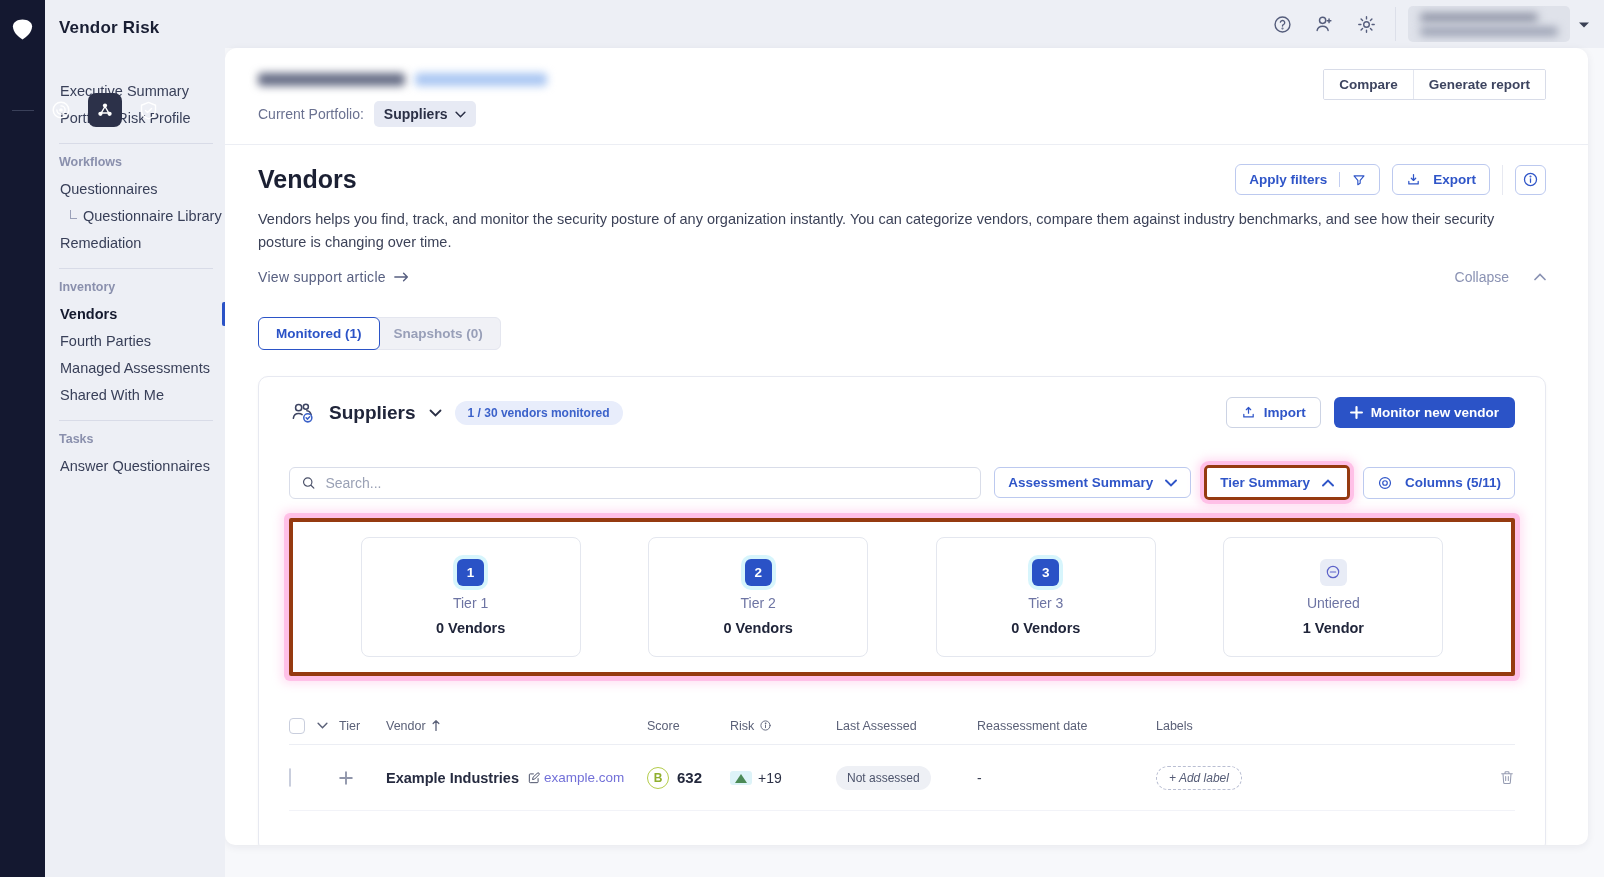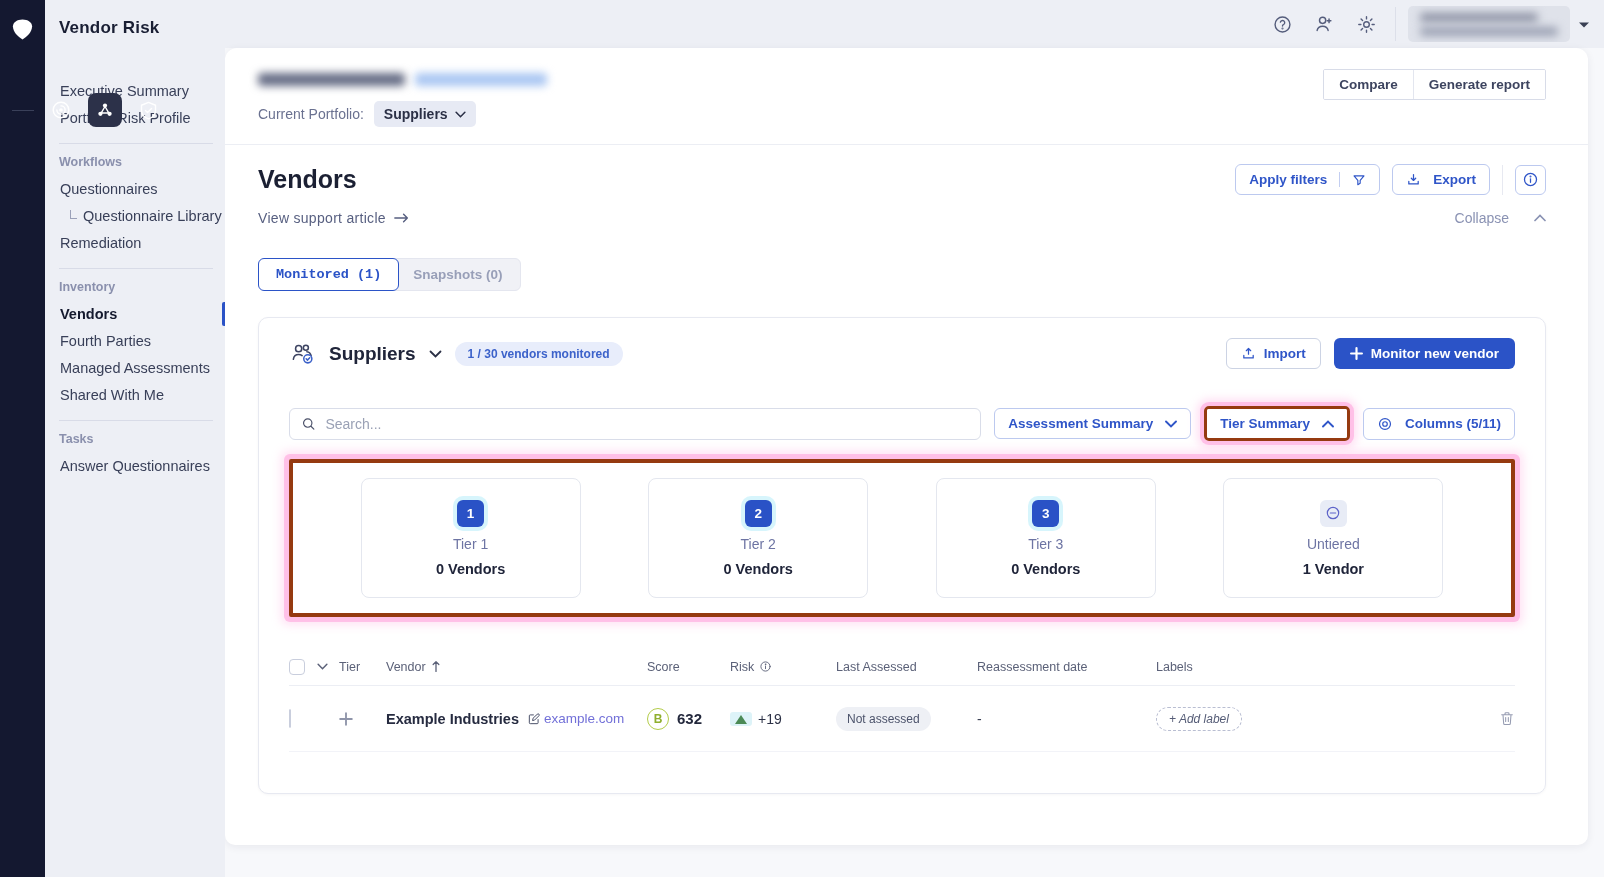--- a/index.html
+++ b/index.html
@@ -64,21 +64,21 @@
   .icon-btn { width:31px; height:30px; border:1px solid #bcc9ef; border-radius:6px; background:#fff; display:flex; align-items:center; justify-content:center; cursor:pointer; }
 
   .desc { margin-top:13px; font-size:14.5px; line-height:1.6; color:#3c4258; max-width:1285px; }
   .support-row { display:flex; justify-content:space-between; align-items:center; margin-top:15px; }
   .support-link { font-size:14px; color:#575f80; display:flex; align-items:center; gap:8px; cursor:pointer; letter-spacing:.3px; }
   .collapse-link { font-size:14px; color:#8a92b3; display:flex; align-items:center; gap:25px; cursor:pointer; }
 
   
   .tabs { margin-top:32px; display:flex; }
   .tab { padding:8px 17px; font-size:13.5px; font-weight:bold; cursor:pointer; }
-  .tab.active { color:#2b53c7; background:#fff; border:1px solid #2b53c7; border-radius:6px; z-index:2;font-family:Liberation Mono, monospace; }
+  .tab.active { color:#2b53c7; background:#fff; border:1px solid #2b53c7; border-radius:6px; z-index:2; }
   .tab.inactive { color:#989fb8; background:#f0f1f6; border:1px solid #e4e6ef; border-radius:0 6px 6px 0; margin-left:-4px; }
 
   
   .panel { margin-top:26px; border:1px solid #e7e9f1; border-radius:10px; background:#fff; box-shadow:0 1px 3px rgba(20,25,60,.04); padding:20px 30px 24px; height:477px; }
   .panel-hdr { display:flex; justify-content:space-between; align-items:center; }
   .panel-hdr-left { display:flex; align-items:center; gap:13px; }
   .panel-title { font-size:19px; font-weight:bold; color:#20253a; }
   .monitored-pill { background:#e8edfb; color:#3c62ca; font-size:12px; font-weight:bold; border-radius:12px; padding:5px 13px; }
   .import-btn { display:flex; align-items:center; gap:8px; border:1px solid #ccd3e4; border-radius:6px; background:#fff; color:#2f55c8; font-size:13.5px; font-weight:bold; padding:7px 14px; cursor:pointer; }
   .primary-btn { display:flex; align-items:center; gap:8px; border:none; border-radius:6px; background:#2b53c7; color:#fff; font-size:13.5px; font-weight:bold; padding:8px 16px; cursor:pointer; }
@@ -277,20 +277,21 @@
         <button class="icon-btn">
           <svg width="17" height="17" viewBox="0 0 24 24" fill="none" stroke="#2f55c8" stroke-width="1.8" stroke-linecap="round">
               <circle cx="12" cy="12" r="8.5"></circle>
               <path d="M12 11v5"></path>
               <circle cx="12" cy="7.8" r=".5" fill="#2f55c8"></circle>
             </svg>
         </button>
       </div>
     </div>
 
+    <div class="desc">Vendors helps you find, track, and monitor the security posture of any organization instantly. You can categorize vendors, compare them against industry benchmarks, and see how their security posture is changing over time.</div>
 
     <div class="support-row">
       <span class="support-link">
         <span>View support article</span>
         <svg width="15" height="12" viewBox="0 0 18 12" fill="none" stroke="#575f80" stroke-width="1.7" stroke-linecap="round" stroke-linejoin="round">
             <path d="M1 6h15M11.5 1.5 16 6l-4.5 4.5"></path>
           </svg>
       </span>
       <span class="collapse-link">
         <span>Collapse</span>

